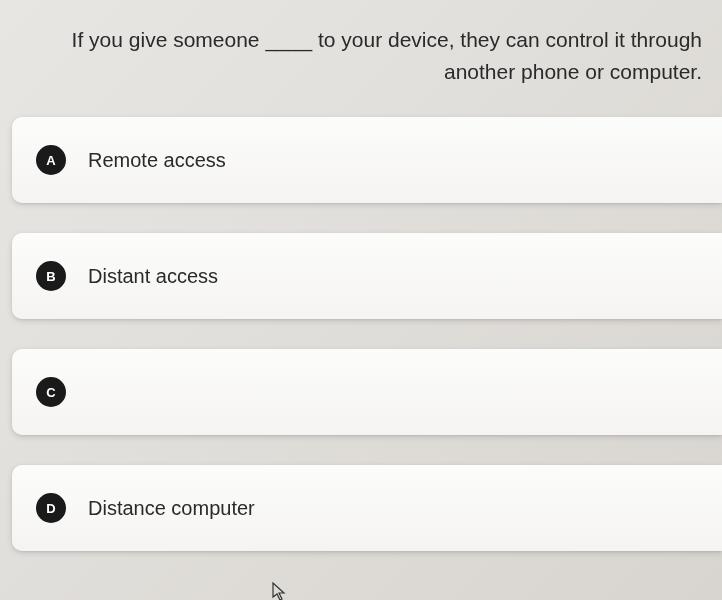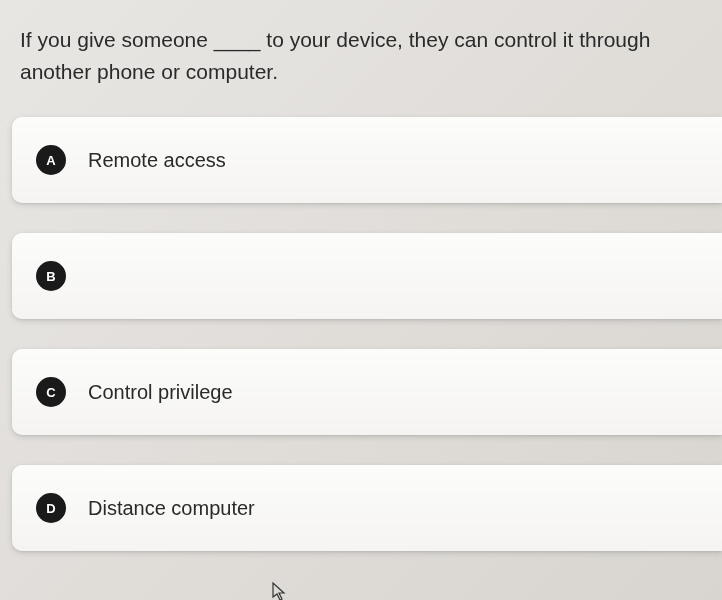--- a/index.html
+++ b/index.html
@@ -16,20 +16,21 @@
       position: relative;
     }
     .question-container {
       padding: 24px 20px 30px 20px;
     }
     .question-text {
       font-size: 21px;
       line-height: 1.5;
       color: #2a2a2a;
       font-weight: 500;
+      text-align: right;
     }
     .options-container {
       padding: 0 0 0 6px;
     }
     .option-card {
       background: linear-gradient(180deg, #fcfcfb 0%, #f5f4f2 100%);
       border-radius: 10px 0 0 10px;
       padding: 28px 24px;
       margin-bottom: 30px;
       display: flex;
@@ -79,25 +80,25 @@
 
 <div class="options-container">
 
   <div class="option-card">
     <div class="option-badge">A</div>
     <div class="option-text">Remote access</div>
   </div>
 
   <div class="option-card">
     <div class="option-badge">B</div>
+    <div class="option-text">Distant access</div>
   </div>
 
   <div class="option-card">
     <div class="option-badge">C</div>
-    <div class="option-text">Control privilege</div>
   </div>
 
   <div class="option-card" style="margin-bottom:0;">
     <div class="option-badge">D</div>
     <div class="option-text">Distance computer</div>
   </div>
 
 </div>
 
 <div class="cursor">

